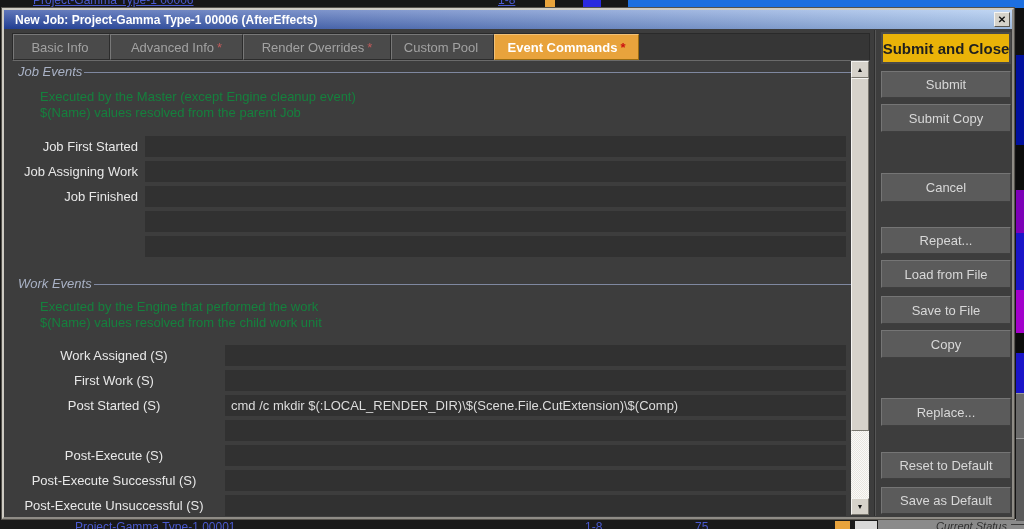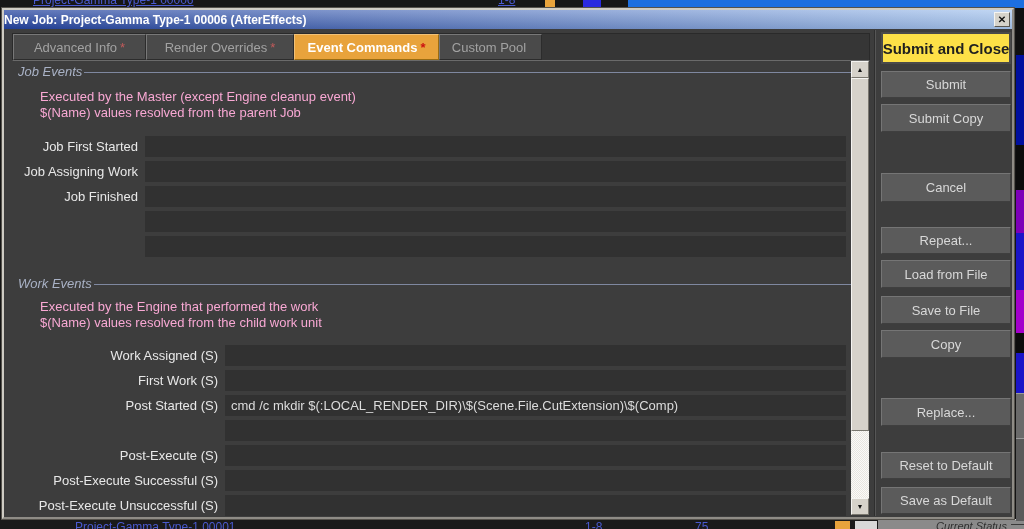--- a/index.html
+++ b/index.html
@@ -36,50 +36,50 @@
   .seg10{height:82px;background:#5a5a5a;}
 
   
   .dialog{position:absolute;left:2px;top:8px;width:1012px;height:511px;box-sizing:border-box;
     background:#3d3d3d;border:2px solid #cfccc4;border-right-color:#8f8c86;border-bottom-color:#8f8c86;
     box-shadow:0 0 0 1px #55524c;}
   .titlebar{position:absolute;left:4px;top:10px;width:1008px;height:19px;
     background:linear-gradient(to bottom, rgba(255,255,255,.28), rgba(0,0,0,.08)),
                linear-gradient(to right, #23429e, #a9c7ef);
     display:flex;align-items:center;}
-  .titlebar .title{color:#ffffff;font-weight:bold;font-size:12px;padding-left:0;white-space:nowrap;}
+  .titlebar .title{color:#ffffff;font-weight:bold;font-size:12px;padding-left:11px;white-space:nowrap;}
   .close-btn{position:absolute;left:994px;top:12px;width:16px;height:15px;background:#d6d3cb;
     border:1px solid;border-color:#f5f4f1 #5a5751 #5a5751 #f5f4f1;box-sizing:border-box;
     display:flex;align-items:center;justify-content:center;cursor:default;}
   .close-btn span{font-size:10px;font-weight:bold;color:#111;line-height:1;}
 
   
   .tabstrip{position:absolute;left:12px;top:33px;width:858px;height:28px;display:flex;
     background:#363636;border:1px solid #2a2a2a;border-bottom:1px solid #6a6a6a;box-sizing:border-box;}
   .tab{height:26px;line-height:26px;text-align:center;font-size:13px;color:#a2a2a2;
     background:#4a4a4a;border:1px solid;border-color:#787878 #2c2c2c #2c2c2c #787878;box-sizing:border-box;white-space:nowrap;}
   .tab .star{color:#c05a5a;margin-left:3px;}
   .tab.active{background:#e8a33c;border-color:#f0c077 #9a6c12 #9a6c12 #f0c077;color:#ffffff;font-weight:600;}
   .tab.active .star{color:#cc1111;}
   .t1{width:97px;}.t2{width:148px;}.t3{width:133px;}.t4{width:145px;}.t5{width:103px;}
   .tab-filler{flex:1;background:transparent;border:0;}
 
   
   .section-header{position:absolute;left:18px;width:846px;display:flex;align-items:center;
     color:#a9b2c6;font-style:italic;font-size:13px;}
   .section-header .line{flex:1;height:1px;background:#7f88a0;margin-left:2px;margin-top:2px;}
-  .note{position:absolute;left:40px;color:#f9a8d4;font-size:13px;white-space:nowrap;}
+  .note{position:absolute;left:40px;color:#15803d;font-size:13px;white-space:nowrap;}
   .frow{position:absolute;left:10px;width:836px;height:21px;}
   .frow .flabel{position:absolute;left:0;top:0;height:21px;line-height:21px;text-align:right;
     color:#e8e8e8;font-size:13px;white-space:nowrap;}
   .frow input{position:absolute;top:0;height:21px;background:#313131;border:0;outline:0;
     color:#dcdcdc;font-size:13px;font-family:"Liberation Sans",sans-serif;padding:0 6px;box-sizing:border-box;}
   .job .flabel{width:128px;}
   .job input{left:135px;width:701px;}
-  .work .flabel{width:208px;}
+  .work .flabel{width:208px;text-align:center;}
   .work input{left:215px;width:621px;}
 
   
   .scrollbar{position:absolute;left:851px;top:61px;width:18px;height:454px;
     background-color:#e9e6e0;
     background-image:linear-gradient(45deg,#fbfaf8 25%,transparent 25%,transparent 75%,#fbfaf8 75%),
                      linear-gradient(45deg,#fbfaf8 25%,transparent 25%,transparent 75%,#fbfaf8 75%);
     background-size:2px 2px;background-position:0 0,1px 1px;}
   .sb-btn{position:absolute;left:0;width:18px;height:17px;background:#d6d2ca;
     border:1px solid;border-color:#f5f4f1 #7a776f #7a776f #f5f4f1;box-sizing:border-box;
@@ -87,21 +87,21 @@
   .sb-up{top:0;}
   .sb-down{bottom:0;}
   .sb-thumb{position:absolute;left:0;top:17px;width:18px;height:353px;background:#d6d2ca;
     border:1px solid;border-color:#f5f4f1 #7a776f #7a776f #f5f4f1;box-sizing:border-box;}
 
   
   .side-divider{position:absolute;left:874px;top:30px;width:1px;height:486px;background:#2e2e2e;border-right:1px solid #565656;}
   .btn{position:absolute;left:881px;width:130px;height:28px;background:#5b5b5b;
     border:1px solid;border-color:#757575 #3f3f3f #3f3f3f #757575;box-sizing:border-box;
     color:#d8d8d8;font-size:13px;display:flex;align-items:center;justify-content:center;white-space:nowrap;cursor:default;}
-  .btn-accent{background:#fde047;border:2px solid #4a4a4a;color:#1f1f1f;font-weight:bold;font-size:15px;}
+  .btn-accent{background:#eab308;border:2px solid #4a4a4a;color:#1f1f1f;font-weight:bold;font-size:15px;}
 </style>
 </head>
 <body>
 
 <div class="bg-top">
   <span class="bg-text" style="left:33px">Project-Gamma Type-1 00006</span>
   <span class="bg-text" style="left:498px">1-8</span>
   <span class="bg-text" style="left:690px">75</span>
   <div class="blk-orange"></div>
   <div class="blk-blue"></div>
@@ -136,31 +136,34 @@
 <div class="dialog"></div>
 
 <div class="titlebar">
   <span class="title">New Job: Project-Gamma Type-1 00006 (AfterEffects)</span>
 </div>
 <div class="close-btn">
   <span>✕</span>
 </div>
 
 <div class="tabstrip">
+  <div class="tab t1">
+    <span>Basic Info</span><span class="star"></span>
+  </div>
   <div class="tab t3">
     <span>Advanced Info</span><span class="star">*</span>
   </div>
   <div class="tab t2">
     <span>Render Overrides</span><span class="star">*</span>
   </div>
+  <div class="tab t5">
+    <span>Custom Pool</span><span class="star"></span>
+  </div>
   <div class="tab t4 active">
     <span>Event Commands</span><span class="star">*</span>
-  </div>
-  <div class="tab t5">
-    <span>Custom Pool</span><span class="star"></span>
   </div>
   <div class="tab-filler"></div>
 </div>
 
 <div class="section-header" style="top:64px">
   <span>Job Events</span>
   <span class="line"></span>
 </div>
 <div class="note" style="top:89px">Executed by the Master (except Engine cleanup event)</div>
 <div class="note" style="top:105px">$(Name) values resolved from the parent Job</div>

